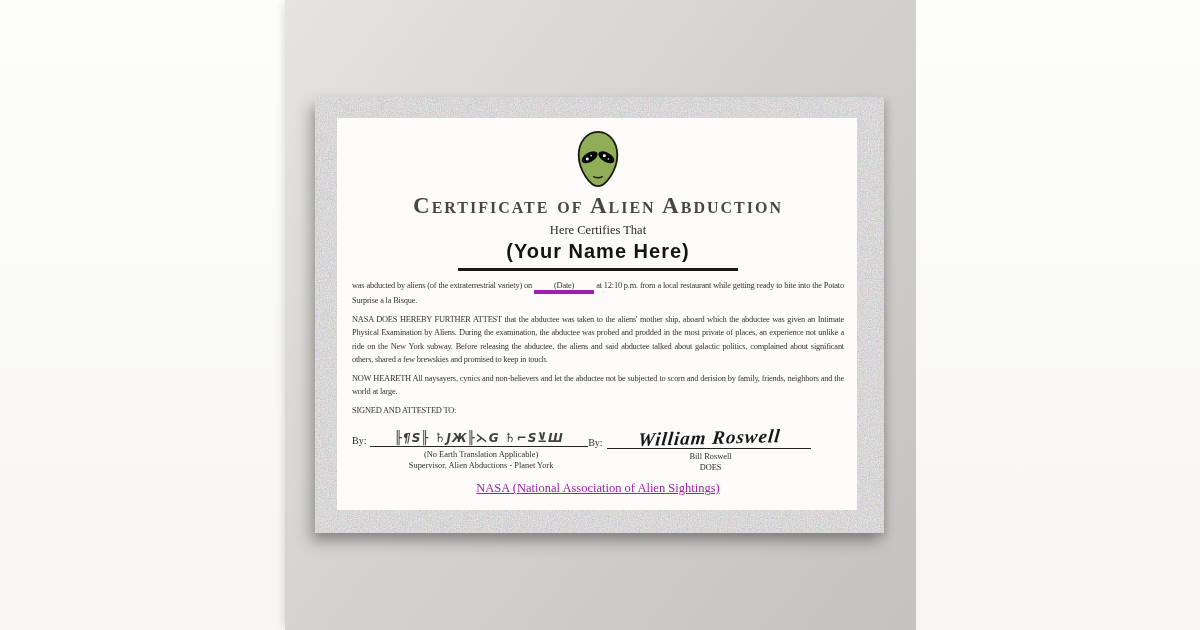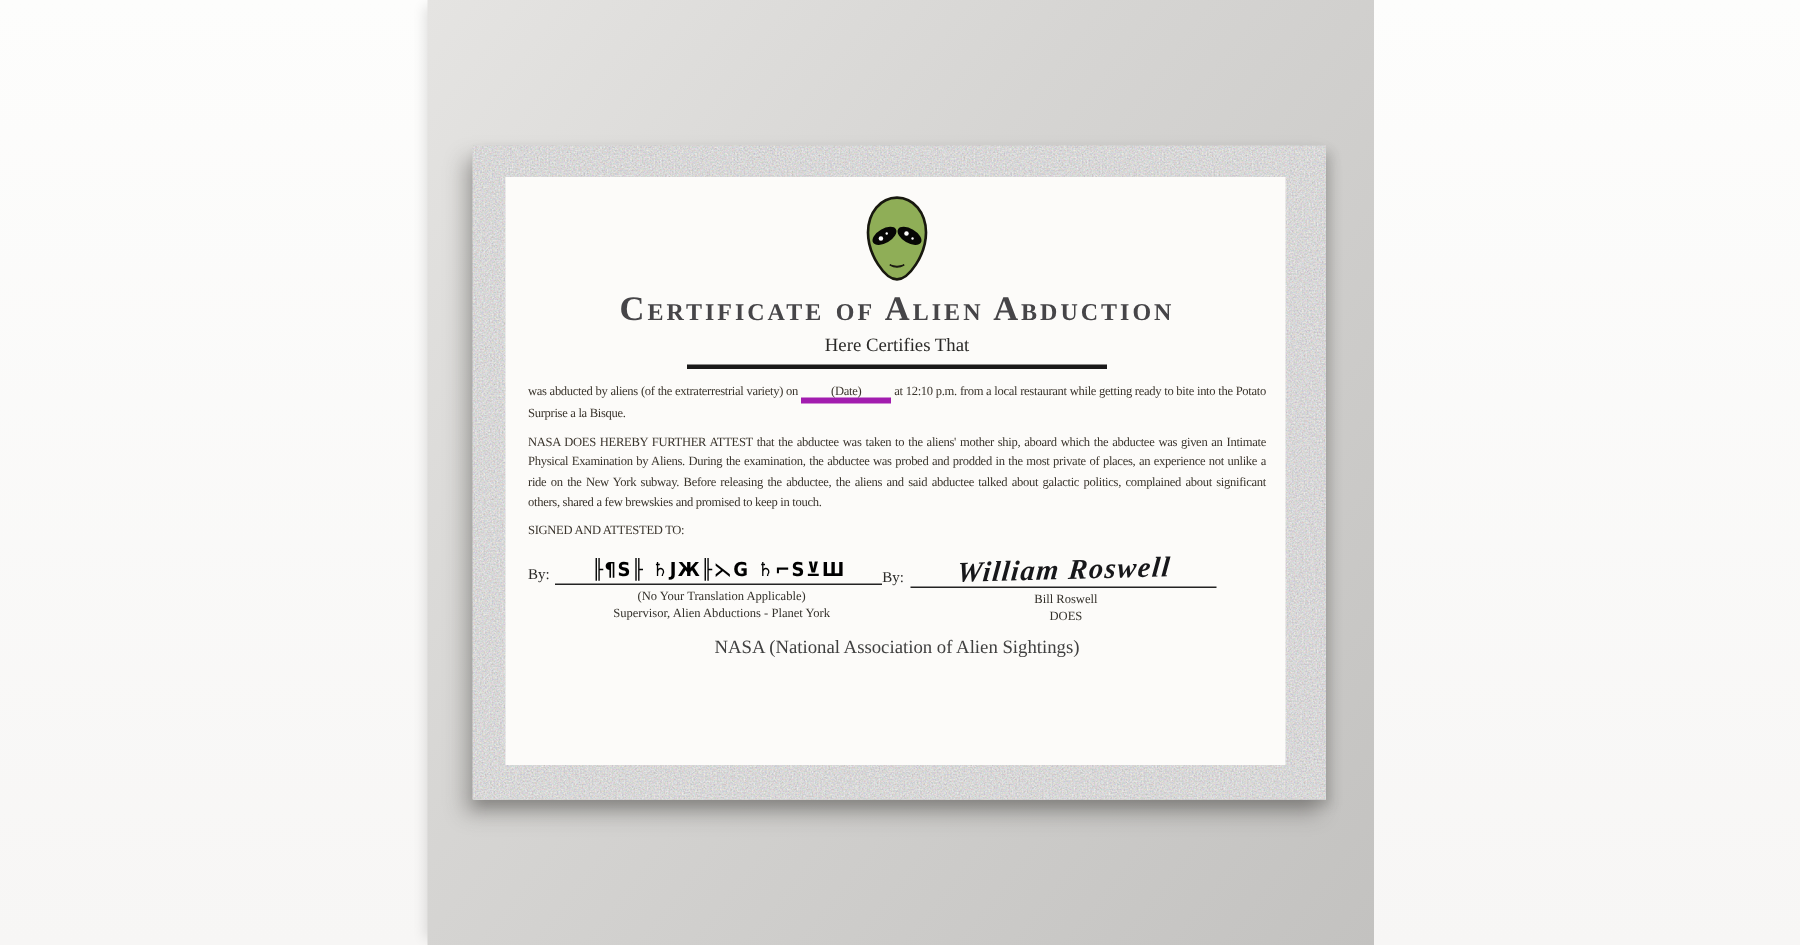--- a/index.html
+++ b/index.html
@@ -78,39 +78,40 @@
   .sig-right { width: 233px; }
   .line-row { display: flex; align-items: flex-end; }
   .by { flex: 0 0 auto; font-size: 10px; padding: 0 4px 1px 0; color: #2b2a28; }
   .sig-line { flex: 1; border-bottom: 1.3px solid #232323; text-align: center; }
   .alien-script {
     font-family: "DejaVu Sans", sans-serif;
     font-weight: bold;
     font-size: 12px;
     letter-spacing: 1px;
     line-height: 1.05;
-    color: #000000;
+    color: #404040;
     display: inline-block;
     transform: scaleY(1.06);
+    font-style: italic;
   }
   .handwriting {
     font-family: "Liberation Serif", serif;
     font-style: italic;
     font-weight: bold;
     font-size: 19px;
     letter-spacing: 1px;
     line-height: 1;
     color: #17171a;
     display: inline-block;
     transform: rotate(-1.5deg) skewX(-7deg);
     padding-bottom: 1px;
   }
   .sig-captions { text-align: center; font-size: 8.4px; line-height: 11px; margin: 2px 0 0 22px; color: #33302a; }
 
-  .footer { text-align: center; font-size: 12.5px; margin-top: 8px; color: #404040; }
+  .footer { text-align: center; font-size: 12.5px; margin-top: 8px; color: #a21caf; text-decoration: underline; }
 </style>
 </head>
 <body>
 
 <div class="stage">
   <div class="wall">
     <div class="poster">
 
       <svg class="glitter" xmlns="http://www.w3.org/2000/svg" preserveAspectRatio="none">
         <filter id="glitterNoise" x="0" y="0" width="100%" height="100%">
@@ -129,40 +130,42 @@
           <ellipse cx="35.5" cy="31" rx="10" ry="5.4" transform="rotate(30 35.5 31)" fill="#070705"></ellipse>
           <circle cx="13.8" cy="33" r="1.7" fill="#ffffff"></circle>
           <circle cx="18.2" cy="29.2" r="0.9" fill="#ffffff"></circle>
           <circle cx="33.2" cy="29.2" r="1.7" fill="#ffffff"></circle>
           <circle cx="37.8" cy="33" r="0.9" fill="#ffffff"></circle>
           <path d="M20.5 53 Q26 56.5 31.5 53 Q26 55.2 20.5 53 Z" fill="#1c1c12" stroke="#1c1c12" stroke-width="1"></path>
         </svg>
 
         <div class="title">Certificate of Alien Abduction</div>
         <div class="certifies">Here Certifies That</div>
+        <div class="name">(Your Name Here)</div>
         <div class="name-rule"></div>
 
         <div class="bodytext">
           <p>
             <span>was abducted by aliens (of the extraterrestrial variety) on</span>
             <span class="fill-line">(Date)</span>
             <span>at 12:10 p.m. from a local restaurant while getting ready to bite into the Potato Surprise a la Bisque.</span>
           </p>
           <p>NASA DOES HEREBY FURTHER ATTEST that the abductee was taken to the aliens' mother ship, aboard which the abductee was given an Intimate Physical Examination by Aliens. During the examination, the abductee was probed and prodded in the most private of places, an experience not unlike a ride on the New York subway. Before releasing the abductee, the aliens and said abductee talked about galactic politics, complained about significant others, shared a few brewskies and promised to keep in touch.</p>
+          <p>NOW HEARETH All naysayers, cynics and non-believers and let the abductee not be subjected to scorn and derision by family, friends, neighbors and the world at large.</p>
           <p class="signed">SIGNED AND ATTESTED TO:</p>
         </div>
 
         <div class="sig-row">
           <div class="sig-block sig-left">
             <div class="line-row">
               <span class="by">By:</span>
               <span class="sig-line"><span class="alien-script">╟¶S╟ ♄JЖ╟⋋G ♄⌐S⊻Ш</span></span>
             </div>
             <div class="sig-captions">
-              <div>(No Your Translation Applicable)</div>
+              <div>(No Earth Translation Applicable)</div>
               <div>Supervisor, Alien Abductions - Planet York</div>
             </div>
           </div>
 
           <div class="sig-block sig-right">
             <div class="line-row">
               <span class="by">By:</span>
               <span class="sig-line"><span class="handwriting">William Roswell</span></span>
             </div>
             <div class="sig-captions">

